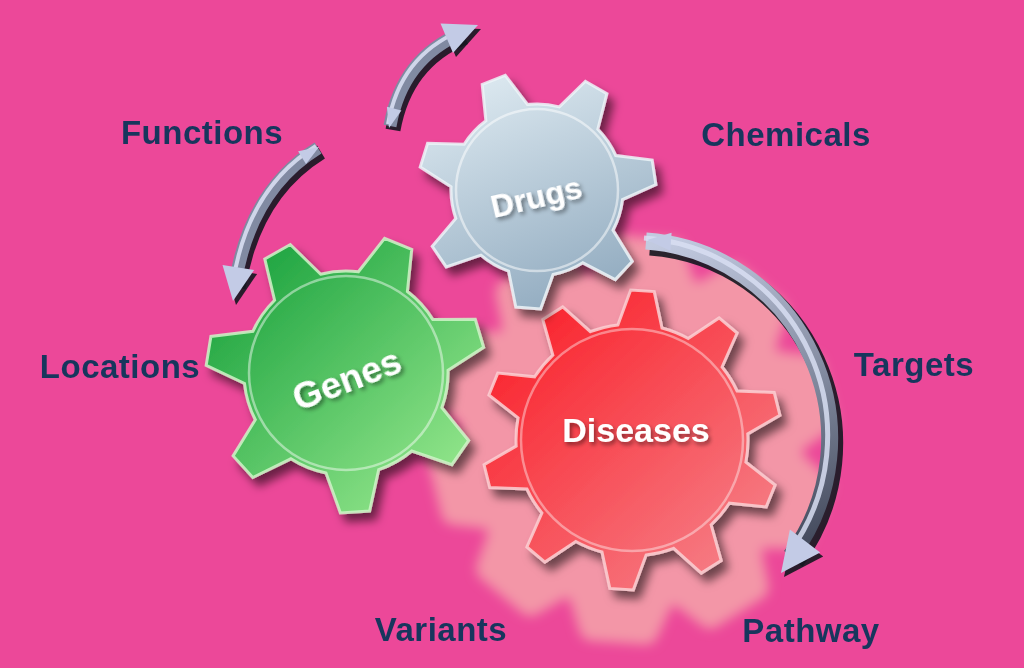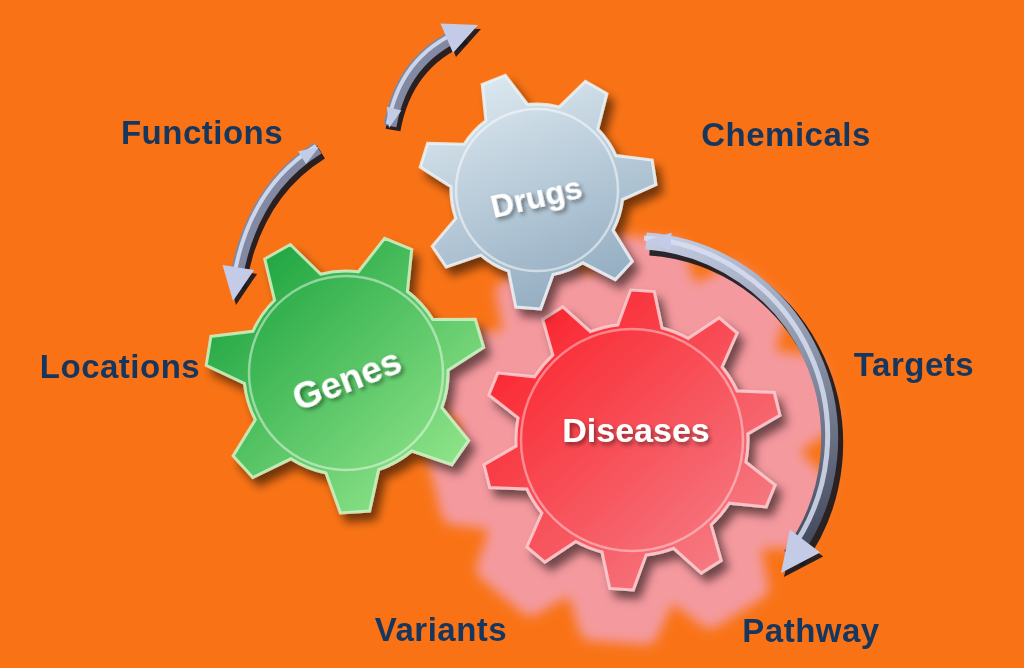--- a/index.html
+++ b/index.html
@@ -5,21 +5,21 @@
   html,body{margin:0;padding:0;background:#000;}
   .stage{position:relative;width:1024px;height:668px;background:#000;overflow:hidden;
          font-family:"Liberation Sans", sans-serif;}
   svg{display:block;}
   .outer-label{font-weight:700;font-size:33px;letter-spacing:0.5px;}
   .gear-label{font-weight:700;fill:#fff;}
 </style>
 </head>
 <body>
 
-<div class="stage" style="background: #f97316;">
+<div class="stage" style="background: #ec4899;">
 <svg width="1024" height="668" viewBox="0 0 1024 668">
   <defs>
     <linearGradient id="drugsGrad" gradientUnits="userSpaceOnUse" x1="500" y1="80" x2="590" y2="310">
       <stop offset="0" id="drugs-s0" stop-color="#D9E6EE"></stop>
           <stop offset="1" id="drugs-s1" stop-color="#8FA9BE"></stop>
     </linearGradient>
     <linearGradient id="genesGrad" gradientUnits="userSpaceOnUse" x1="230" y1="250" x2="470" y2="500">
       <stop offset="0" id="genes-s0" stop-color="#17A03C"></stop>
           <stop offset="1" id="genes-s1" stop-color="#9CEB91"></stop>
     </linearGradient>

